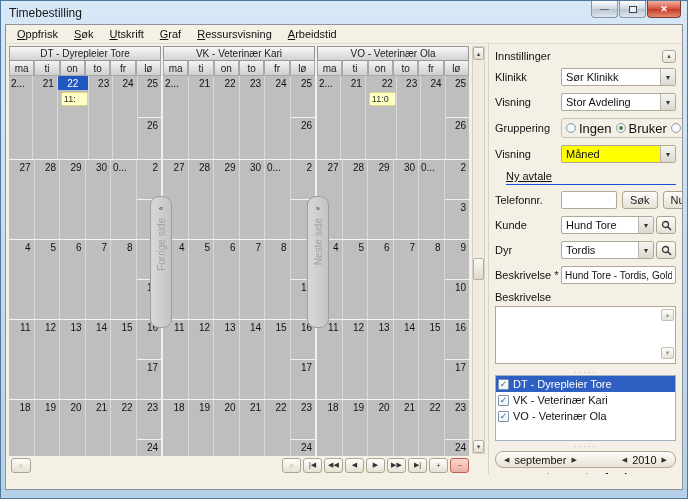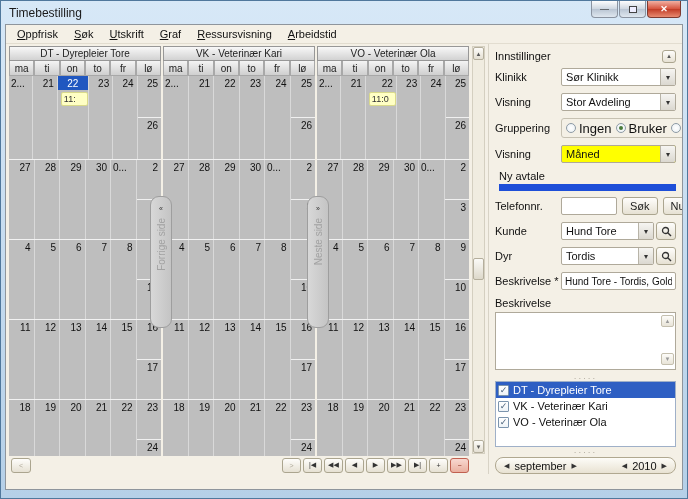--- a/index.html
+++ b/index.html
@@ -53,21 +53,21 @@
   .chev-btn{margin-left:auto;width:14px;height:13px;background:linear-gradient(#fefdfb,#e6e1d3);border:1px solid #aba58f;border-radius:3px;font-size:7px;color:#555;display:flex;align-items:center;justify-content:center;}
   .frow{display:flex;align-items:center;margin-bottom:7px;}
   .flabel{width:66px;flex:none;}
   .combo{flex:1;height:18px;background:#fff;border:1px solid #afa99a;border-radius:2px;display:flex;align-items:center;overflow:hidden;}
   .combo .ctext{flex:1;padding:0 4px;font-size:11px;white-space:nowrap;overflow:hidden;}
   .combo .cbtn{width:15px;height:100%;flex:none;background:linear-gradient(#f6f5f2,#dbd8d0);border-left:1px solid #b8b4a8;display:flex;align-items:center;justify-content:center;font-size:8px;color:#333;}
   .radio-box{flex:1;height:20px;border:1px solid #c6c1b2;border-radius:3px;display:flex;align-items:center;gap:4px;padding:0 4px;}
   .radio{display:flex;align-items:center;gap:3px;font-size:13px;}
   .rdot{width:10px;height:10px;border-radius:50%;border:1px solid #8d9aa5;background:radial-gradient(#fff,#e8eef2);position:relative;flex:none;}
   .rdot.on::after{content:"";position:absolute;left:2px;top:2px;width:4px;height:4px;border-radius:50%;background:#4a7a3a;}
-  .group-head{border-bottom:7px solid #1d4ed8;padding-bottom:2px;margin:2px 0 6px 4px;}
+  .group-head{border-bottom:1px solid #1d4ed8;padding-bottom:2px;margin:2px 0 6px 11px;text-decoration:underline;}
   .ti{height:18px;border:1px solid #afa99a;border-radius:2px;background:#fff;font-size:10px;padding:0 3px;font-family:"Liberation Sans",sans-serif;color:#111;}
   .btn{height:18px;padding:0 7px;background:linear-gradient(#fefdfb,#e6e1d3);border:1px solid #aba58f;border-radius:3px;font-size:11px;color:#222;display:flex;align-items:center;justify-content:center;}
   .sq-btn{width:20px;height:18px;flex:none;margin-left:2px;background:linear-gradient(#fefdfb,#e6e1d3);border:1px solid #aba58f;border-radius:3px;display:flex;align-items:center;justify-content:center;}
   .desc-wrap{position:relative;margin-bottom:3px;}
   .desc{width:100%;height:58px;resize:none;border:1px solid #afa99a;background:#fff;font-family:"Liberation Sans",sans-serif;font-size:11px;}
   .mini-sb{position:absolute;right:2px;width:13px;height:12px;background:linear-gradient(#fdfcf9,#e8e4d8);border:1px solid #c4bfae;border-radius:2px;font-size:6px;color:#999;display:flex;align-items:center;justify-content:center;}
   .splitter{height:6px;display:flex;align-items:center;justify-content:center;color:#a8a296;font-size:8px;letter-spacing:2px;}
   .res-list{height:66px;background:#fff;border:1px solid #9fb0c8;margin-bottom:2px;overflow:hidden;}
   .res-row{height:16px;display:flex;align-items:center;gap:4px;padding:0 2px;font-size:11px;}
   .res-row.sel{background:#2e5fc3;color:#fff;}

